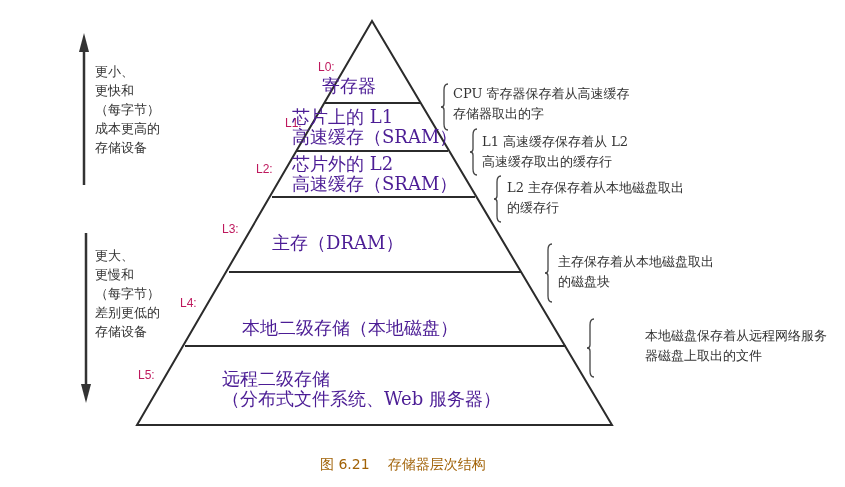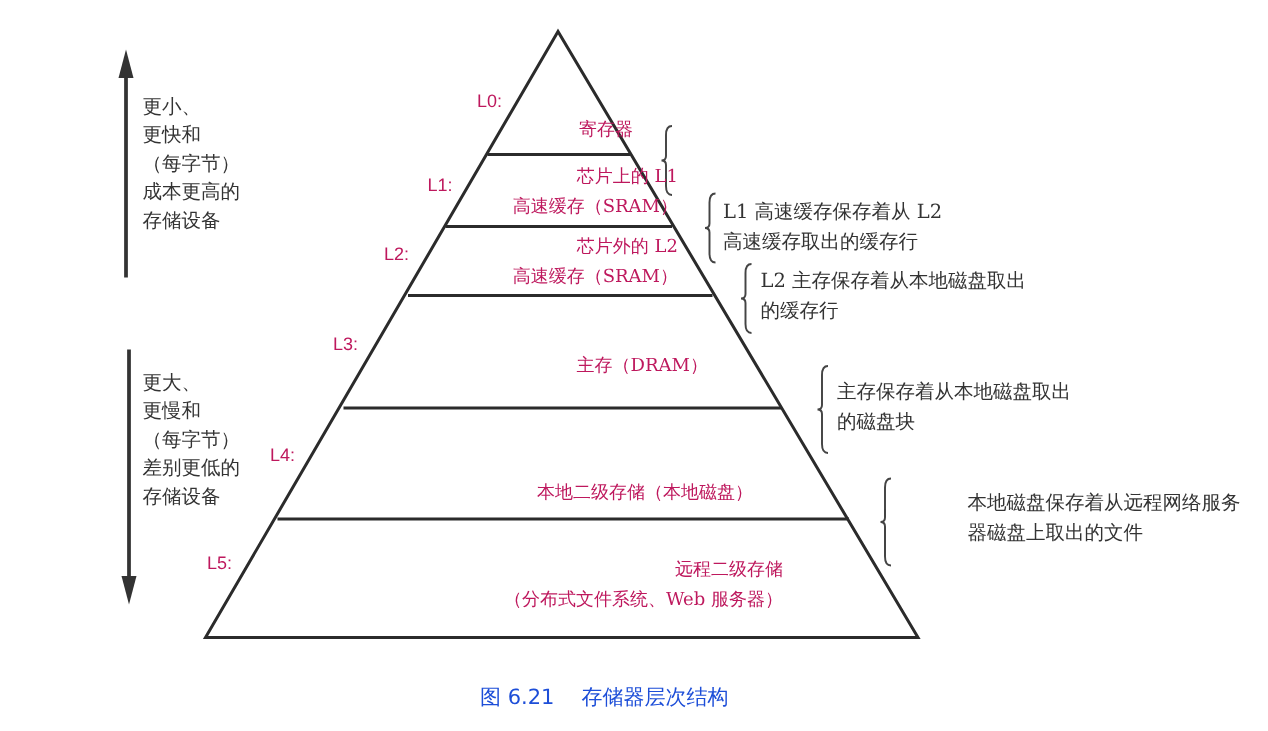--- a/index.html
+++ b/index.html
@@ -2,23 +2,23 @@
 <html><head>
 <meta charset="utf-8">
 <style>
   html, body { margin: 0; padding: 0; background: #ffffff; }
   body { width: 845px; height: 487px; position: relative; overflow: hidden;
          font-family: "DejaVu Serif", "Liberation Serif", serif; color: #2a2a2a; }
   .abs { position: absolute; }
   svg.pyr { position: absolute; left: 0; top: 0; }
   .side-text { font-size: 13px; line-height: 19px; color: #333; white-space: nowrap; }
   .level-label { font-family: "Liberation Sans", "DejaVu Sans", sans-serif; font-size: 12px; color: #be185d; }
-  .layer-text { font-size: 12px; line-height: 20px; text-align: right; color: #be185d; white-space: nowrap; }
+  .layer-text { font-size: 18px; line-height: 20px; text-align: left; color: #4c1d95; white-space: nowrap; }
   .note-text { font-size: 13px; line-height: 20px; color: #333; white-space: nowrap; }
-  .caption { font-family: "DejaVu Sans", "Liberation Sans", sans-serif; font-size: 14px; color: #1d4ed8; white-space: nowrap; }
+  .caption { font-family: "DejaVu Sans", "Liberation Sans", sans-serif; font-size: 14px; color: #a16207; white-space: nowrap; }
   .caption .num { margin-right: 18px; }
 </style>
 </head>
 <body>
 
 <svg class="pyr" width="845" height="487">
 
   <polygon points="372,21 137,425 612,425" fill="none" stroke="#2b2b2b" stroke-width="2"></polygon>
 
   <line x1="325" y1="103" x2="420" y2="103" stroke="#2b2b2b" stroke-width="2"></line>
@@ -83,20 +83,22 @@
 </div>
 <div class="abs layer-text" style="left:242px; width:260px; top:318px;">
   <div>本地二级存储（本地磁盘）</div>
 </div>
 <div class="abs layer-text" style="left:222px; width:300px; top:369px;">
   <div>远程二级存储</div>
   <div>（分布式文件系统、Web 服务器）</div>
 </div>
 
 <div class="abs note-text" style="left:453px; top:84px;">
+  <div>CPU 寄存器保存着从高速缓存</div>
+  <div>存储器取出的字</div>
 </div>
 <div class="abs note-text" style="left:482px; top:132px;">
   <div>L1 高速缓存保存着从 L2</div>
   <div>高速缓存取出的缓存行</div>
 </div>
 <div class="abs note-text" style="left:507px; top:178px;">
   <div>L2 主存保存着从本地磁盘取出</div>
   <div>的缓存行</div>
 </div>
 <div class="abs note-text" style="left:558px; top:252px;">

